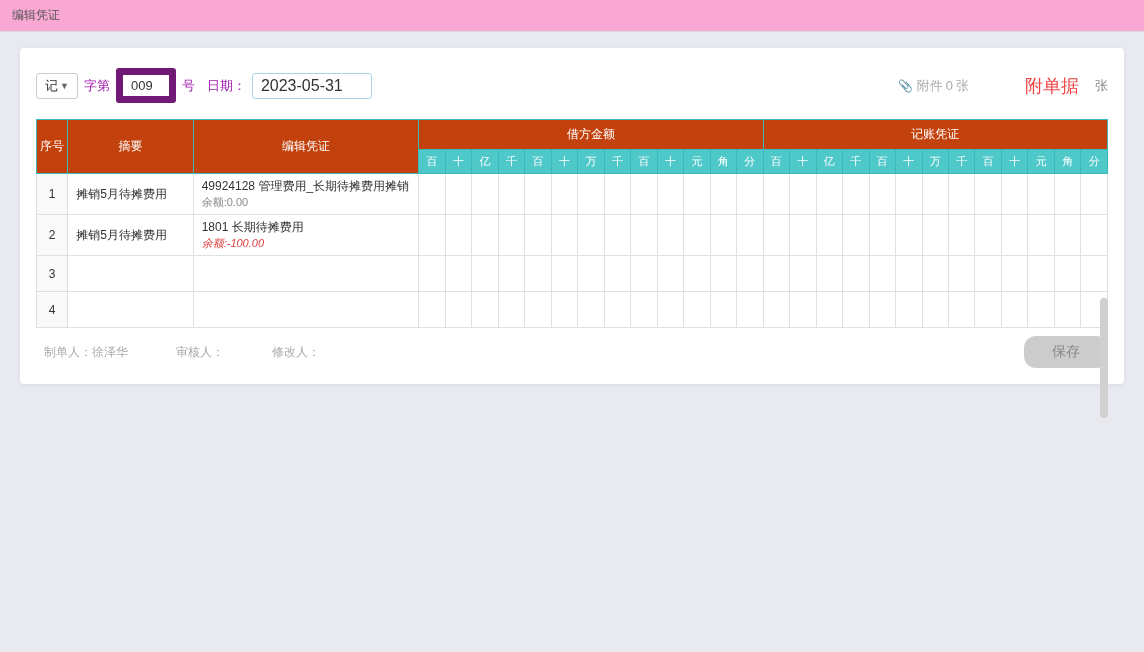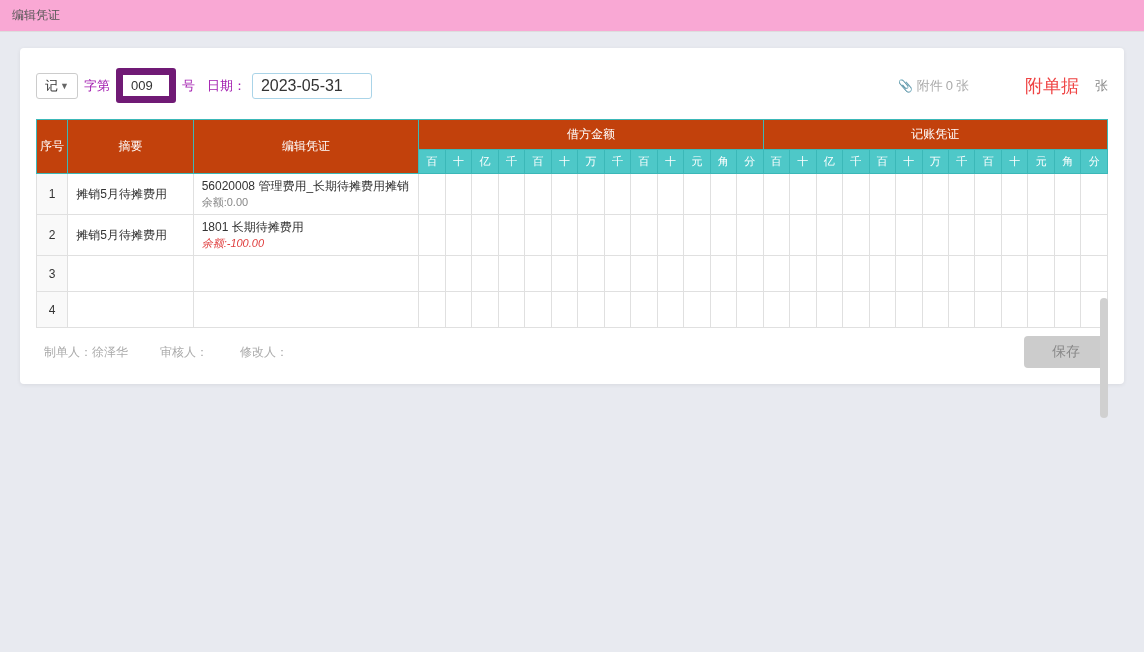--- a/index.html
+++ b/index.html
@@ -203,31 +203,31 @@
       margin-top: 2px;
     }
     .total-label {
       font-size: 13px;
       color: #333;
       font-weight: bold;
     }
     .info-row {
       display: flex;
       align-items: center;
-      gap: 32px;
+      gap: 48px;
       padding: 8px 0 0 8px;
       color: #aaa;
       font-size: 12px;
     }
     .save-btn {
       margin-left: auto;
       background: #ccc;
       color: #888;
       border: none;
-      border-radius: 4px;
+      border-radius: 12px;
       padding: 7px 28px;
       font-size: 14px;
       cursor: not-allowed;
     }
 
     
     .scroll-hint {
       position: absolute;
       right: 16px;
       top: 250px;
@@ -323,21 +323,21 @@
             <th class="digit-col">角</th>
             <th class="digit-col">分</th>
           </tr>
         </thead>
         <tbody id="table-body">
 
         <tr>
               <td class="td-seq">1</td>
               <td class="td-summary">摊销5月待摊费用</td>
               <td class="td-account">
-                <div>56020008 管理费用_长期待摊费用摊销</div>
+                <div>49924128 管理费用_长期待摊费用摊销</div>
                 <div class="balance-text">余额:0.00</div>
               </td>
               <td class="amount-cell"></td>
               <td class="amount-cell"></td>
               <td class="amount-cell"></td>
               <td class="amount-cell"></td>
               <td class="amount-cell"></td>
               <td class="amount-cell"></td>
               <td class="amount-cell"></td>
               <td class="amount-cell"></td>

